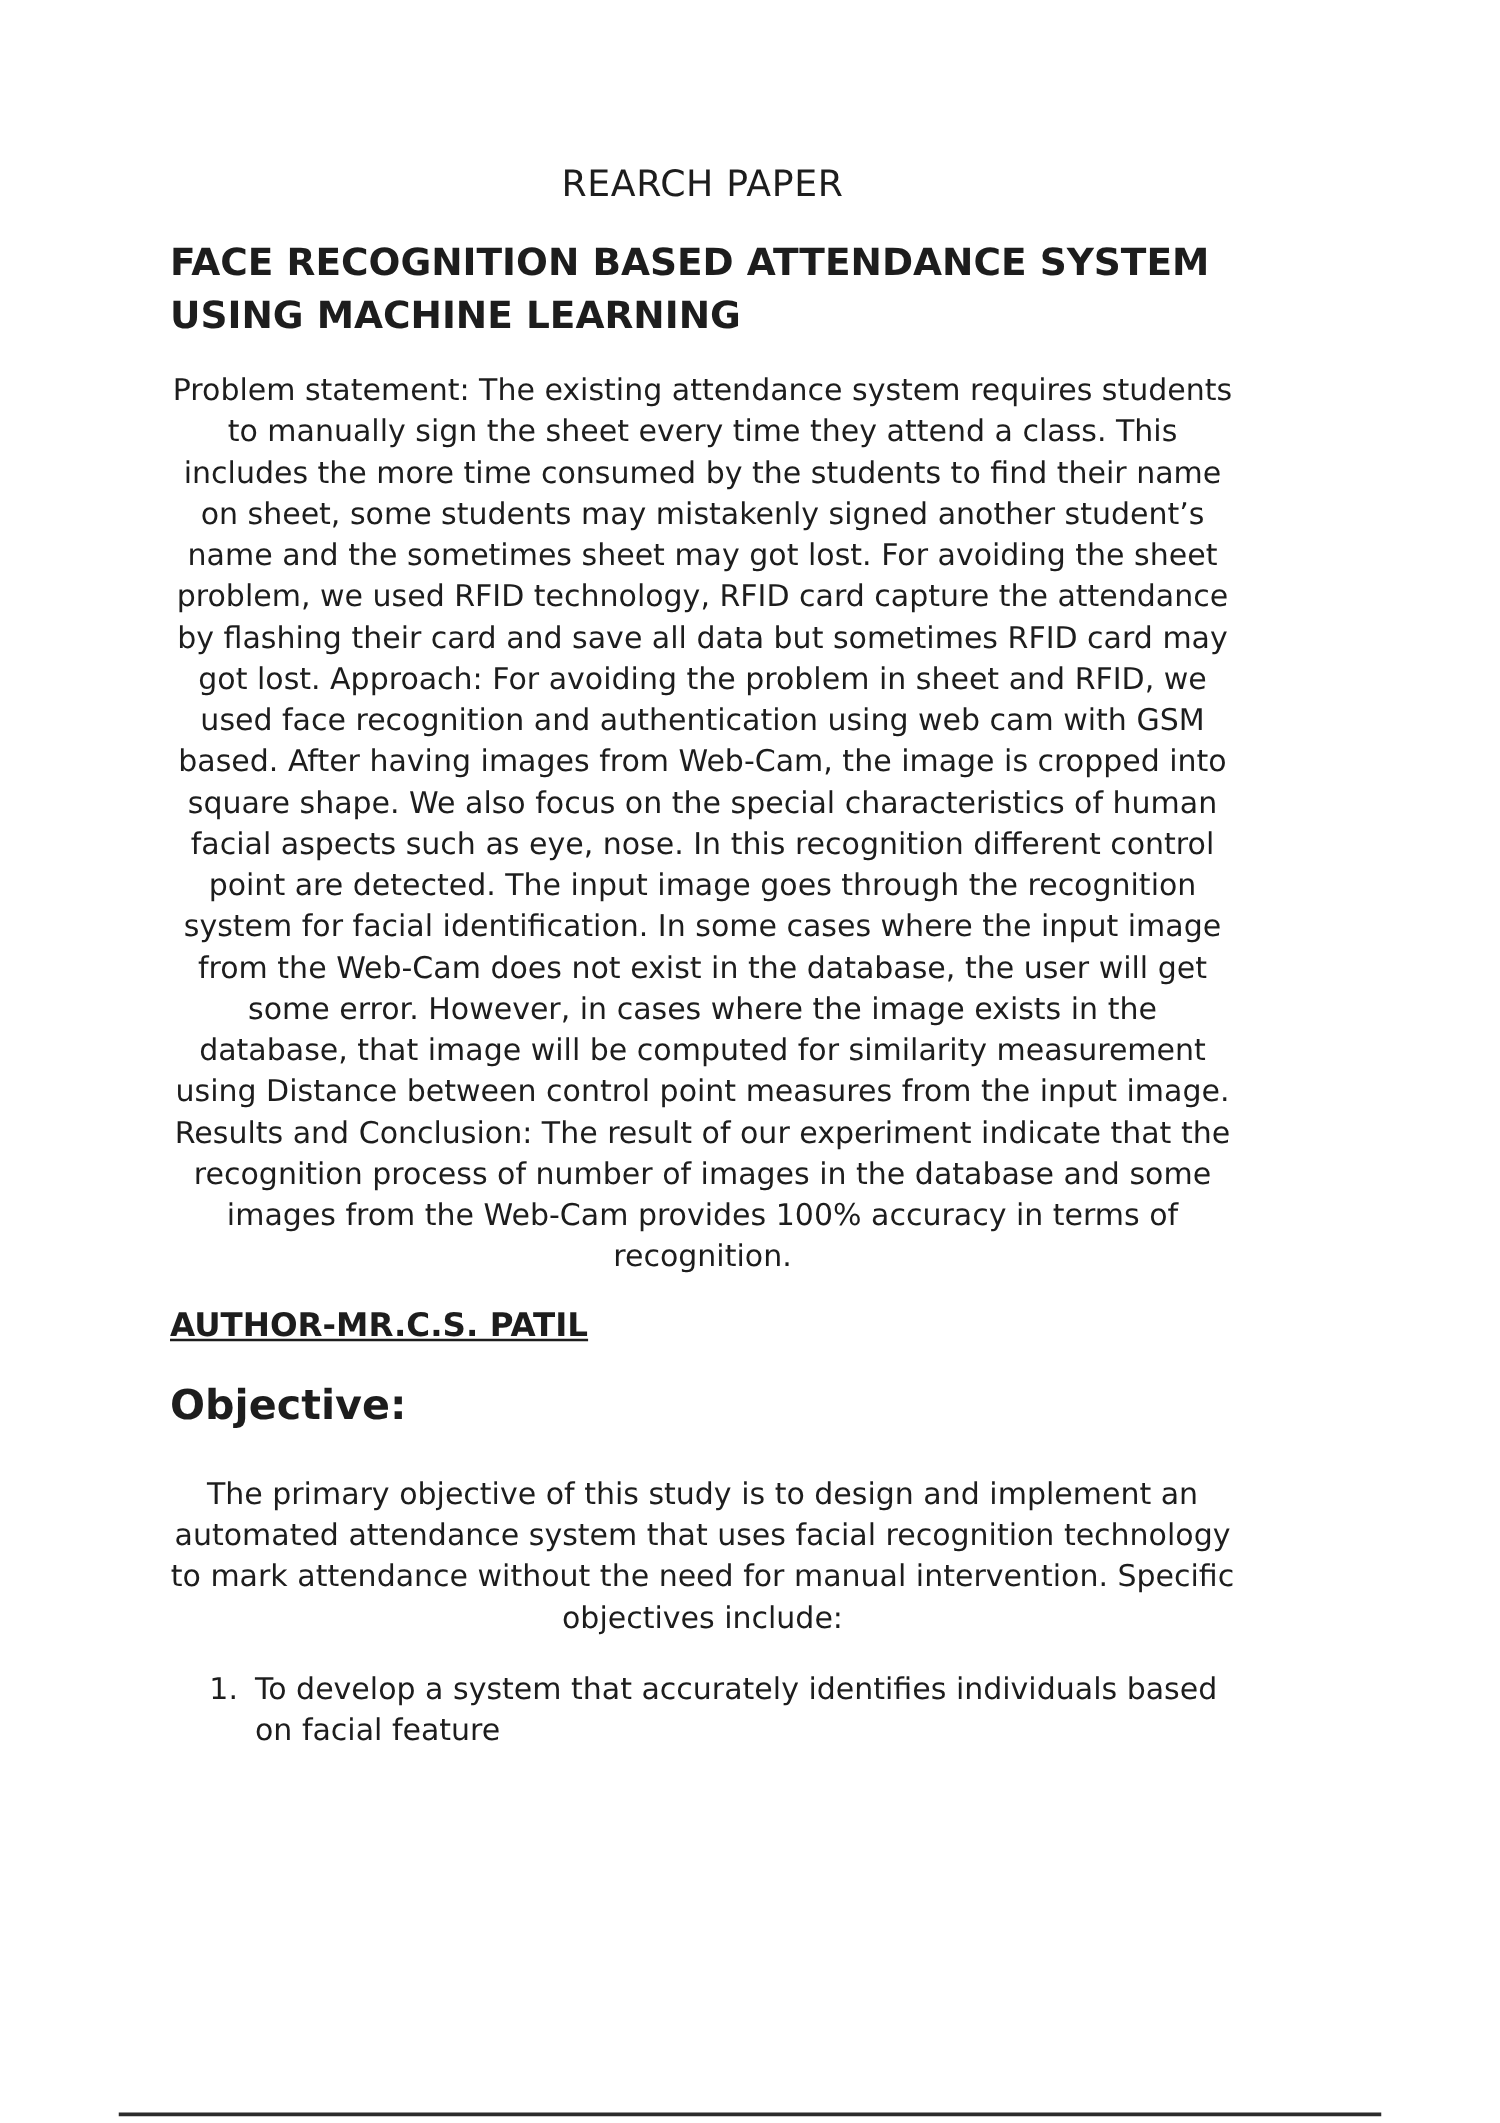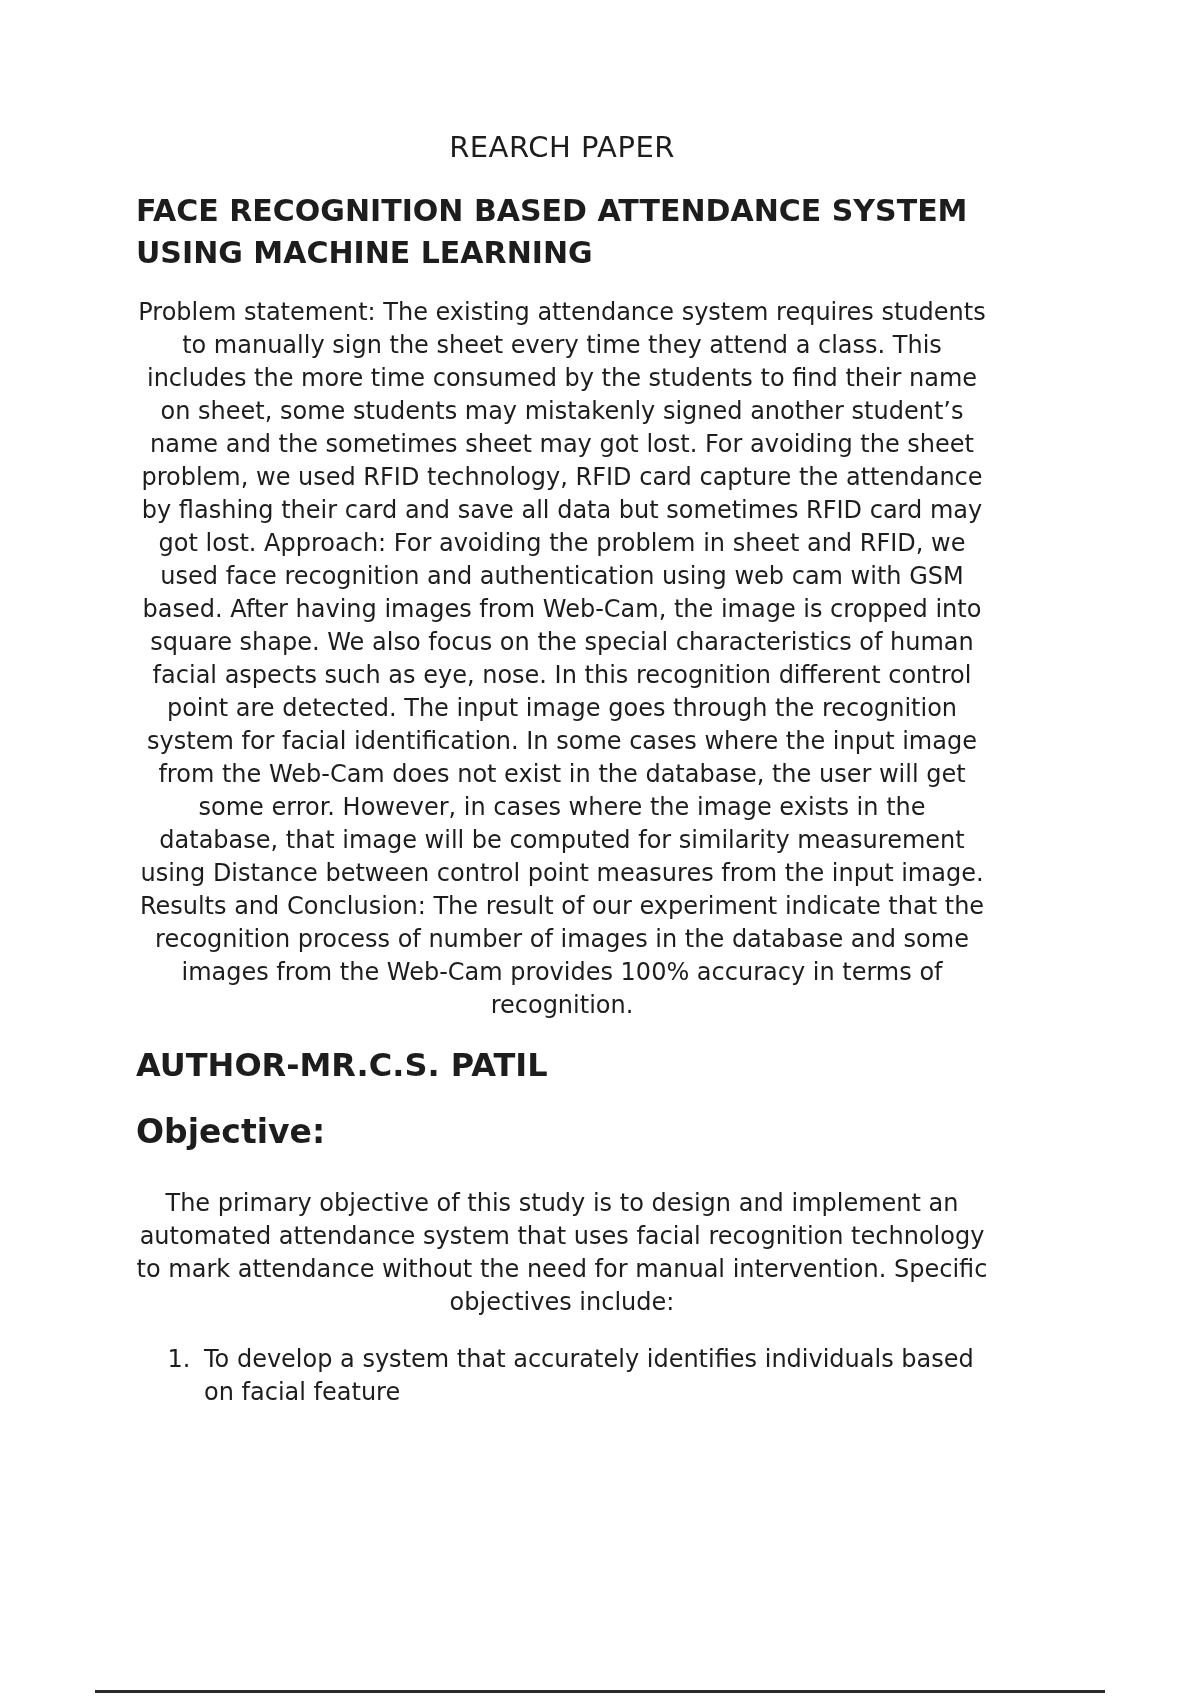--- a/index.html
+++ b/index.html
@@ -37,23 +37,24 @@
     font-weight: bold;
     margin: 0 0 26px 0;
   }
   .body-par {
     font-size: 24px;
     line-height: 33px;
     margin: 0 0 24px 0;
     text-align: center;
   }
   .author-heading {
-    font-size: 32px;
+    font-size: 26px;
     font-weight: bold;
     margin: 0 0 28px 0;
+    text-decoration: underline;
   }
   .objective-heading {
     font-size: 33px;
     font-weight: bold;
     margin: 0 0 36px 0;
   }
   ol.objectives-list {
     margin: 0;
     padding-left: 62px;
     font-size: 24px;

